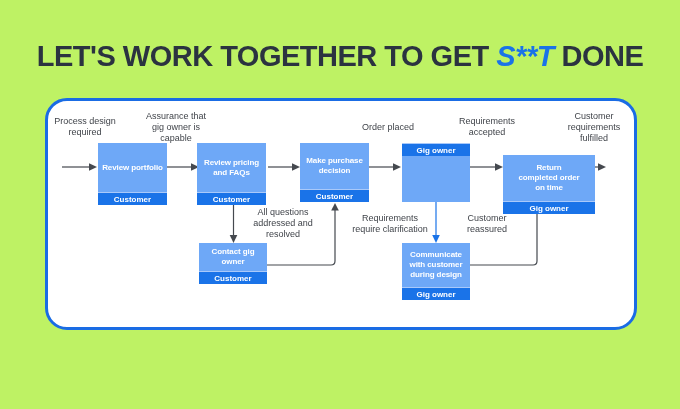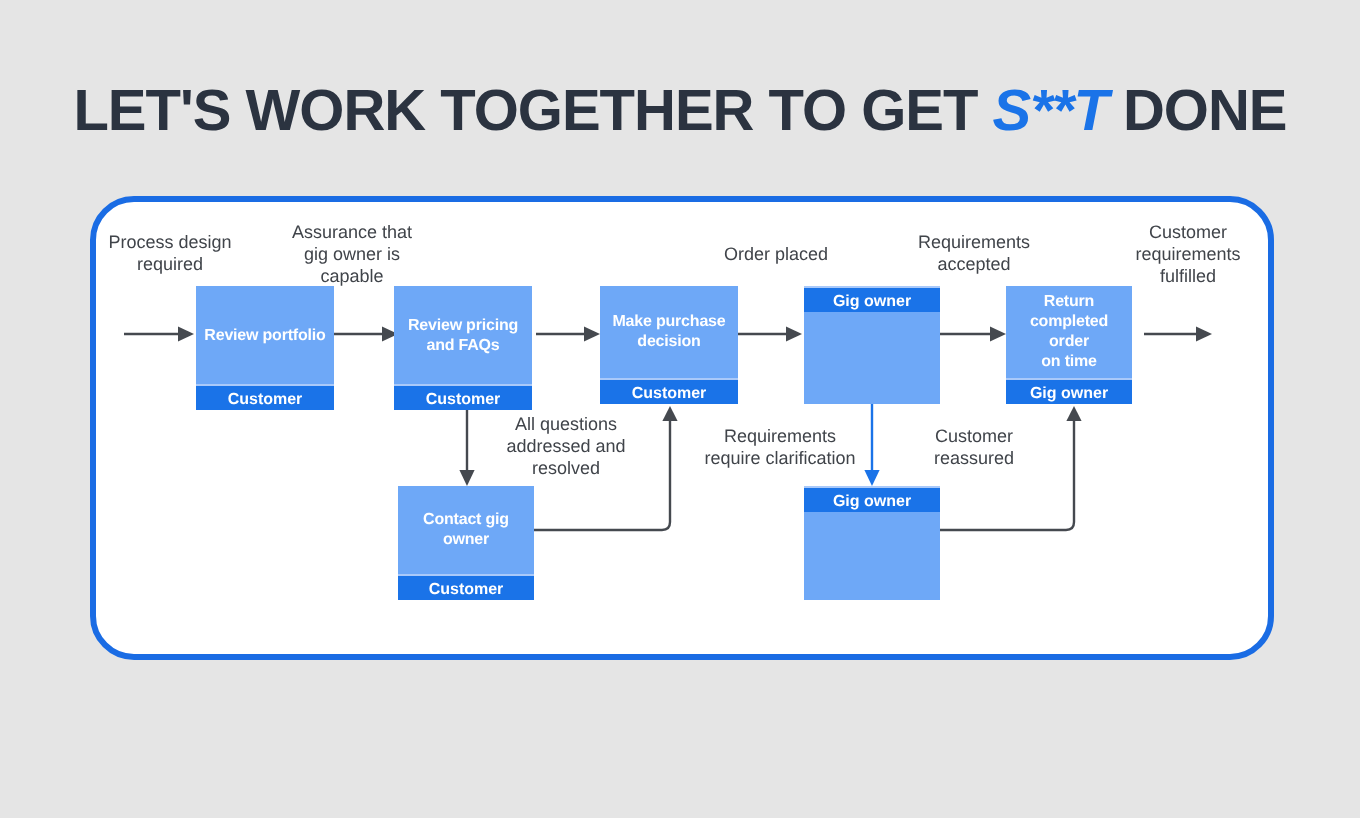--- a/index.html
+++ b/index.html
@@ -1,19 +1,19 @@
 <!DOCTYPE html>
 <html><head>
 <meta charset="utf-8">
 <style>
   html,body{margin:0;padding:0;background:#ffffff;}
   .canvas{
     position:relative;
     width:680px;height:409px;
-    background:#e5e5e5;
+    background:#bef264;
     font-family:"Liberation Sans", sans-serif;
     overflow:hidden;
   }
   .title{
     position:absolute;
     left:0;top:40px;width:680px;
     text-align:center;
     font-size:29px;
     font-weight:bold;
     letter-spacing:-0.5px;
@@ -134,33 +134,36 @@
     <div class="fc-box-role">Customer</div>
   </div>
   <div class="fc-box" style="left:300px;top:143px;width:69px;height:59px">
     <div class="fc-box-body">Make purchase
 decision</div>
     <div class="fc-box-role">Customer</div>
   </div>
   <div class="fc-box" style="left:402px;top:143px;width:68px;height:59px">
     <div class="fc-box-role">Gig owner</div>
   </div>
-  <div class="fc-box" style="left:503px;top:143px;width:63px;height:59px">
+  <div class="fc-box" style="left:503px;top:155px;width:92px;height:59px">
     <div class="fc-box-body">Return
 completed order
 on time</div>
     <div class="fc-box-role">Gig owner</div>
   </div>
 
-  <div class="fc-box" style="left:199px;top:243px;width:68px;height:57px">
+  <div class="fc-box" style="left:199px;top:243px;width:68px;height:41px">
     <div class="fc-box-body">Contact gig
 owner</div>
     <div class="fc-box-role">Customer</div>
   </div>
   <div class="fc-box" style="left:402px;top:243px;width:68px;height:57px">
+    <div class="fc-box-body">Communicate
+with customer
+during design</div>
     <div class="fc-box-role">Gig owner</div>
   </div>
 
   <div class="fc-label" style="left:45px;top:116px;width:80px">Process design
 required</div>
   <div class="fc-label" style="left:138px;top:111px;width:76px">Assurance that
 gig owner is
 capable</div>
   <div class="fc-label" style="left:348px;top:122px;width:80px">Order placed</div>
   <div class="fc-label" style="left:447px;top:116px;width:80px">Requirements

